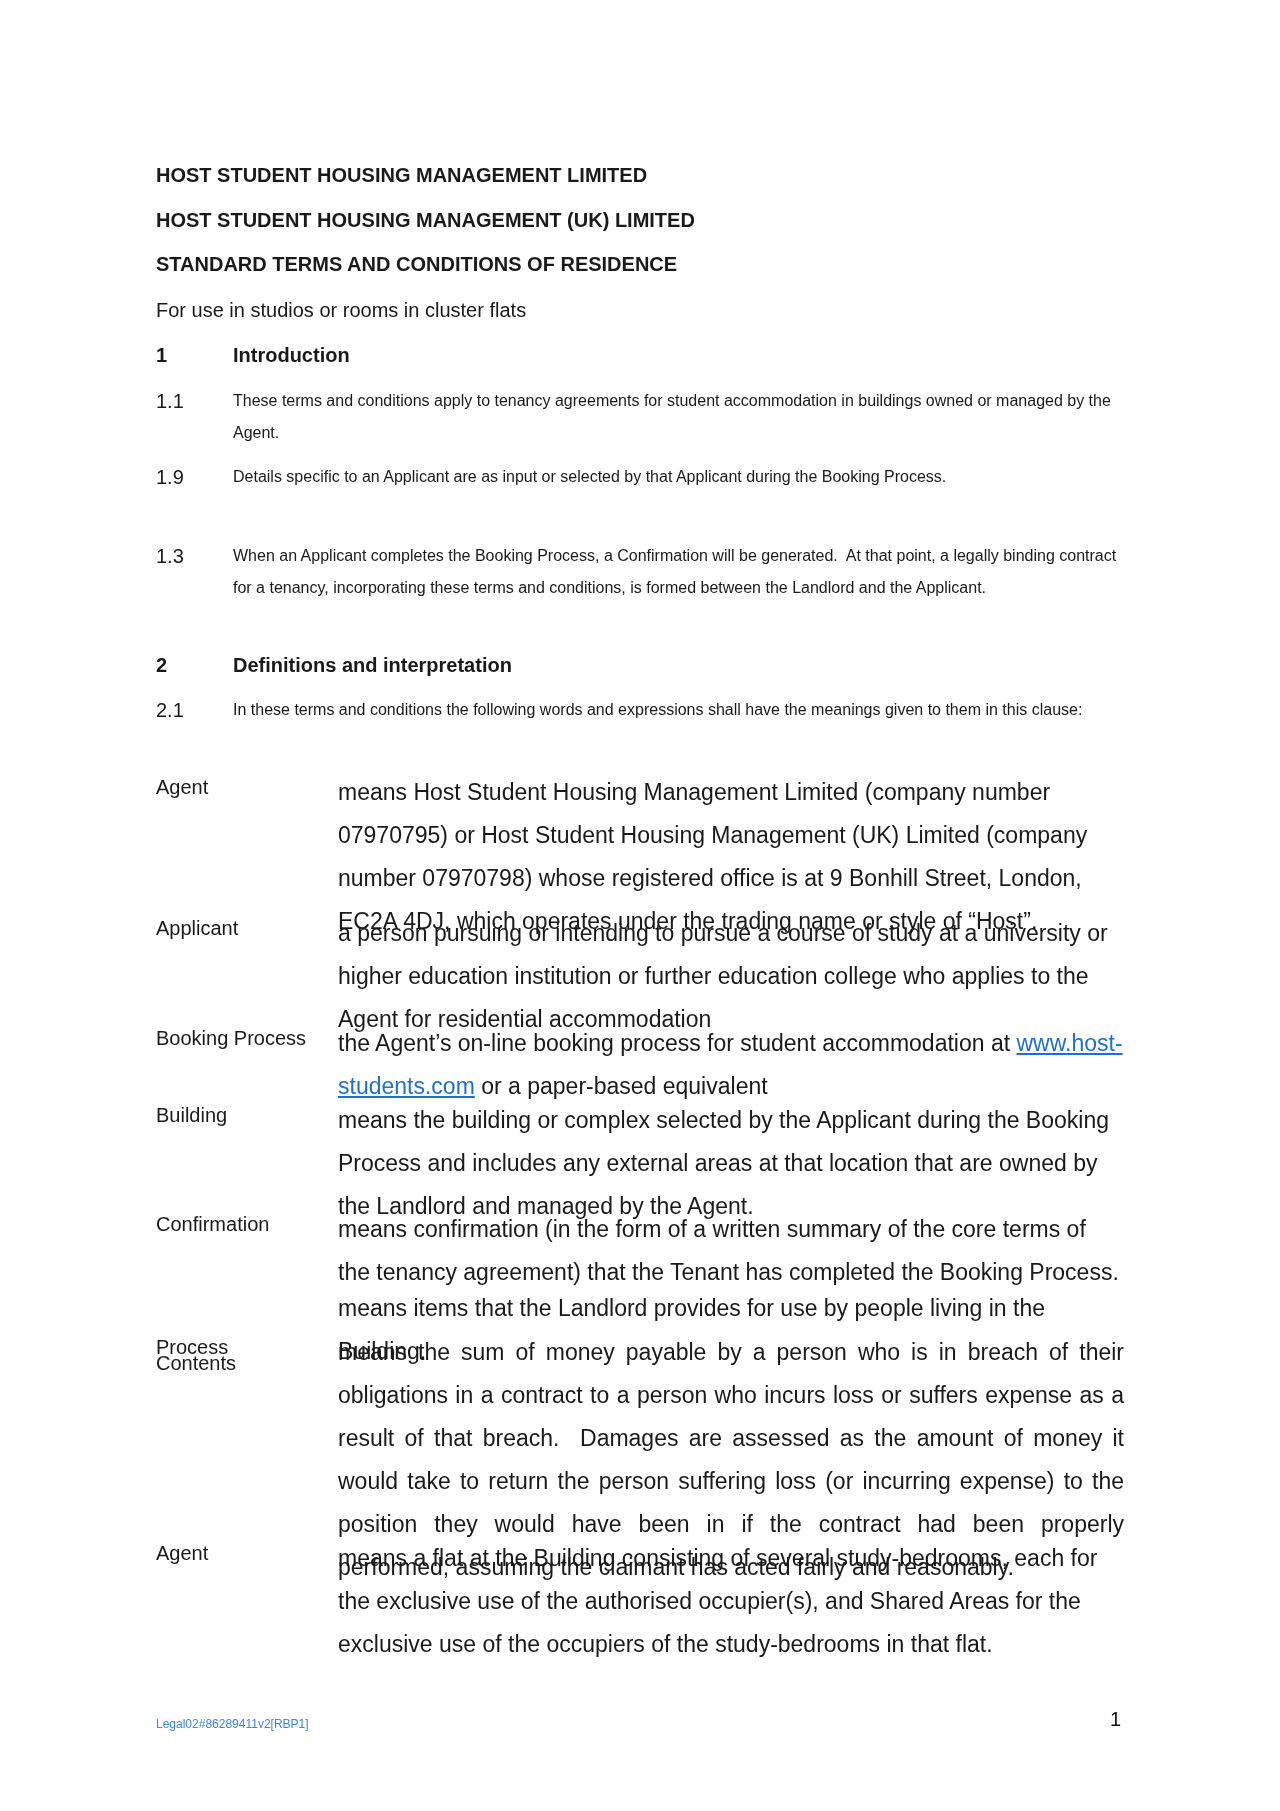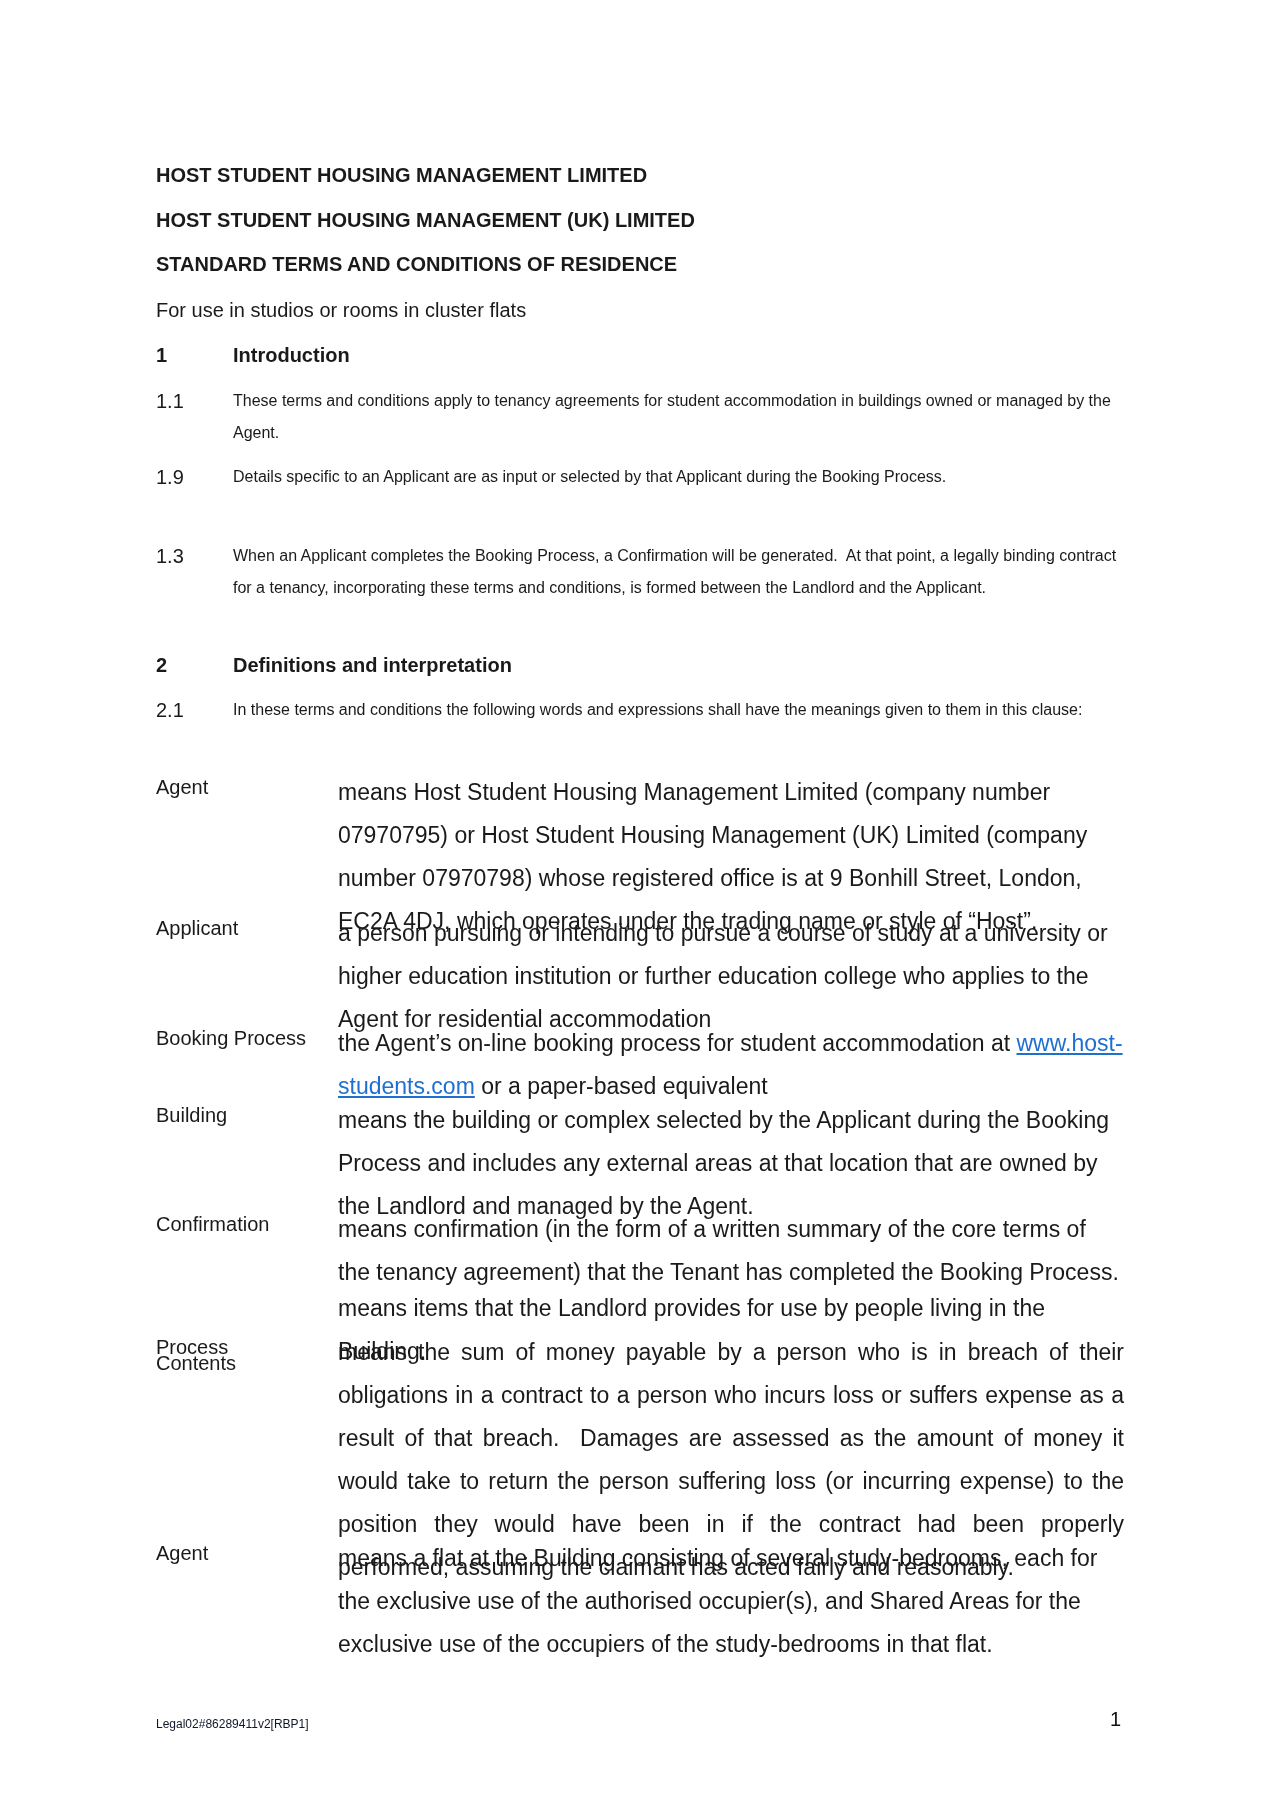--- a/index.html
+++ b/index.html
@@ -7,21 +7,21 @@
          font-family: "Liberation Sans", sans-serif; color: #1a1a1a; }
   .page { position: absolute; left: 0; top: 0; width: 1280px; height: 1811px; background: #fff; }
   .line { position: absolute; white-space: nowrap; font-size: 20px; line-height: 24px; }
   .h { position: absolute; left: 156px; font-size: 20px; font-weight: bold; line-height: 24px; white-space: nowrap; }
   .num { position: absolute; left: 156px; font-size: 20px; line-height: 24px; }
   .para { position: absolute; left: 233px; width: 890px; font-size: 16px; line-height: 32px; }
   .term { position: absolute; left: 156px; font-size: 20px; line-height: 24px; white-space: nowrap; }
   .defn { position: absolute; left: 338px; width: 786px; font-size: 23px; line-height: 43px; }
   .defn.justify { text-align: justify; }
   a.link { color: #1f6fd1; text-decoration: underline; }
-  .footer-ref { position: absolute; left: 156px; top: 1717px; font-size: 12px; color: #0f172a; }
+  .footer-ref { position: absolute; left: 156px; top: 1717px; font-size: 12px; color: #3b82f6; }
   .page-num { position: absolute; left: 1110px; top: 1708px; font-size: 20px; color: #111; }
 </style>
 </head>
 <body>
 
 <div class="page">
 
   <div class="h" style="top:163px;">HOST STUDENT HOUSING MANAGEMENT LIMITED</div>
   <div class="h" style="top:208px;">HOST STUDENT HOUSING MANAGEMENT (UK) LIMITED</div>
   <div class="h" style="top:252px;">STANDARD TERMS AND CONDITIONS OF RESIDENCE</div>

